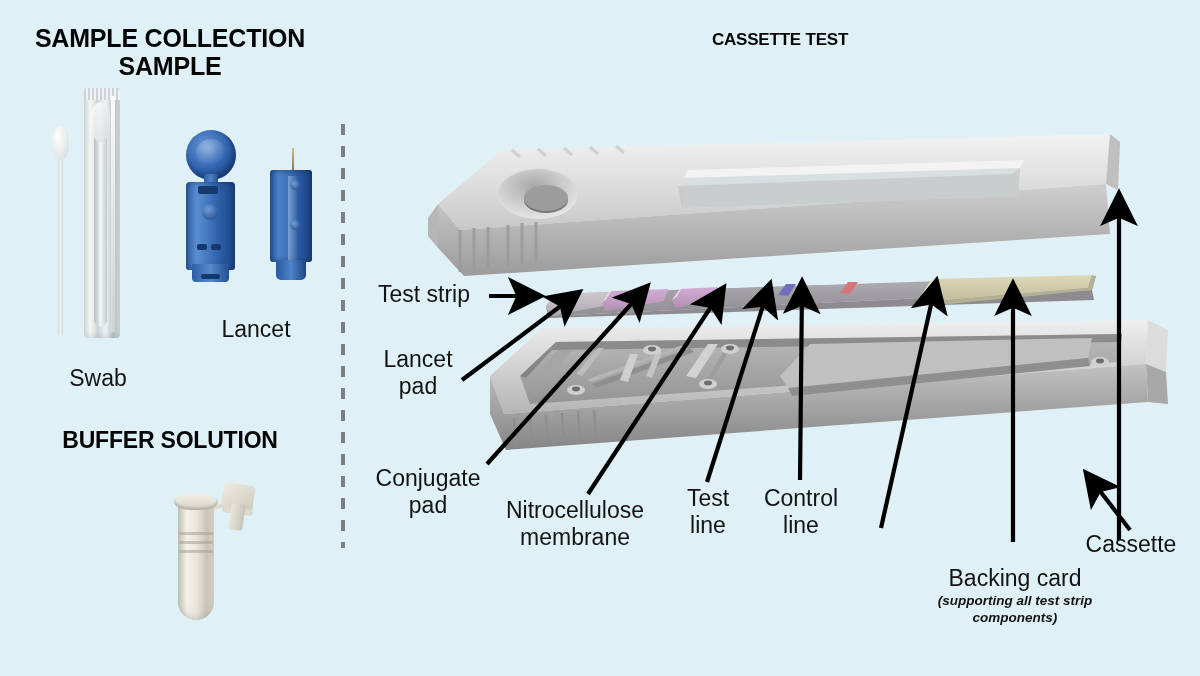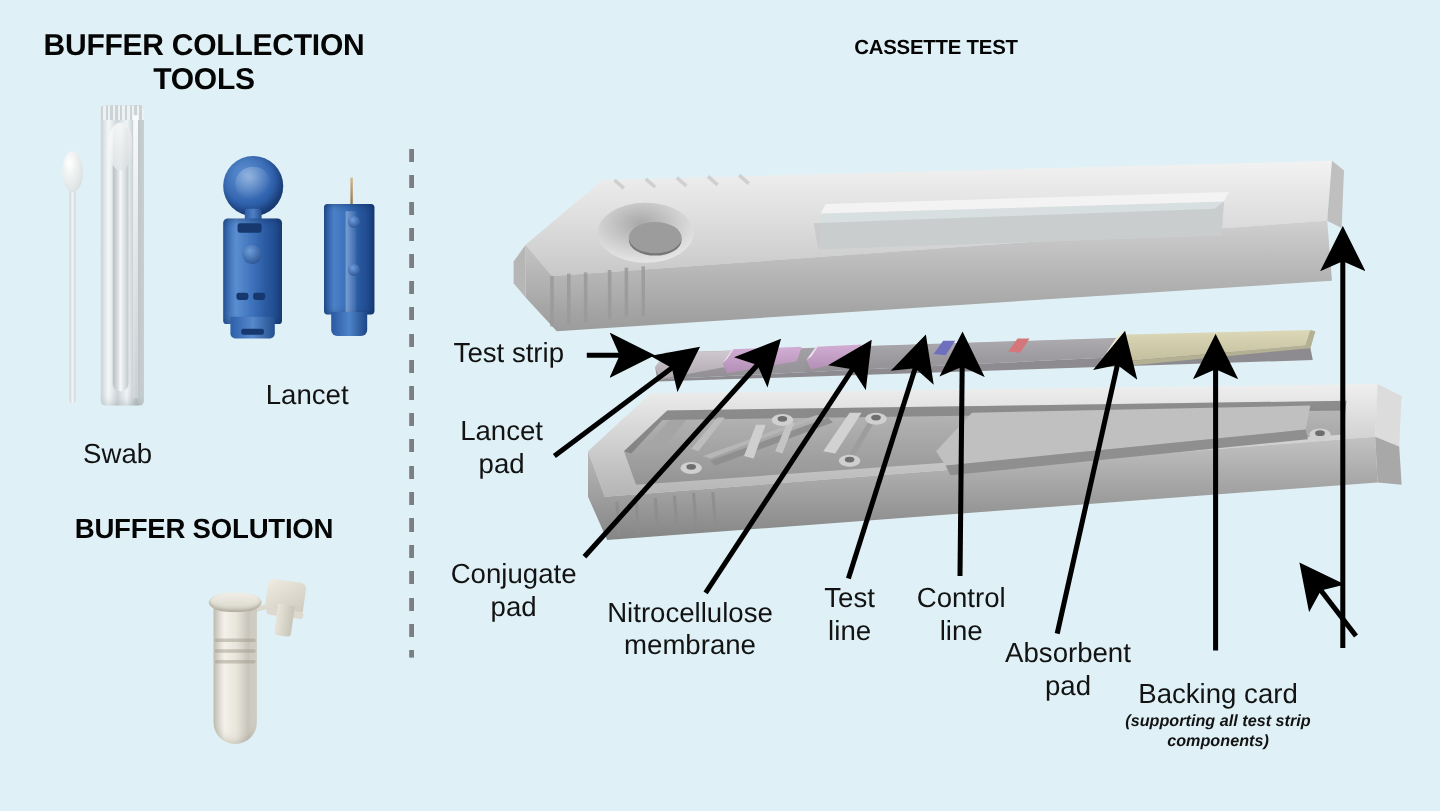--- a/index.html
+++ b/index.html
@@ -177,21 +177,21 @@
   #strip{left:540px;top:272px;width:560px;height:52px;}
 
   
   svg{display:block;overflow:visible;}
 </style>
 </head>
 <body>
 
 <div id="stage">
 
-  <div class="abs heading" id="h-sample">BUFFER COLLECTION TOOLS</div>
+  <div class="abs heading" id="h-sample">SAMPLE COLLECTION SAMPLE</div>
 
   <div class="abs heading" id="h-buffer">BUFFER SOLUTION</div>
 
   <div class="abs heading" id="h-cassette">CASSETTE TEST</div>
 
   <div class="abs" id="divider"></div>
 
   <div class="abs" id="swab-wrap">
     <div class="swab-stick"></div>
     <div class="swab-tip"></div>
@@ -425,19 +425,19 @@
   <div class="abs lbl" style="left:370px;top:346px;width:96px;">Lancet pad</div>
 
   <div class="abs lbl" style="left:368px;top:465px;width:120px;">Conjugate pad</div>
 
   <div class="abs lbl" style="left:487px;top:497px;width:176px;">Nitrocellulose membrane</div>
 
   <div class="abs lbl" style="left:672px;top:485px;width:72px;">Test line</div>
 
   <div class="abs lbl" style="left:752px;top:485px;width:98px;">Control line</div>
 
-  <div class="abs lbl" style="left:822px;top:531px;width:136px;">Absorbent pad</div>
 
   <div class="abs lbl" style="left:937px;top:565px;width:156px;">Backing card</div>
   <div class="abs sub-italic" style="left:925px;top:593px;width:180px;">(supporting all test strip components)</div>
 
+  <div class="abs lbl" style="left:1068px;top:531px;width:126px;">Cassette</div>
 
 </div>
 
 </body></html>

